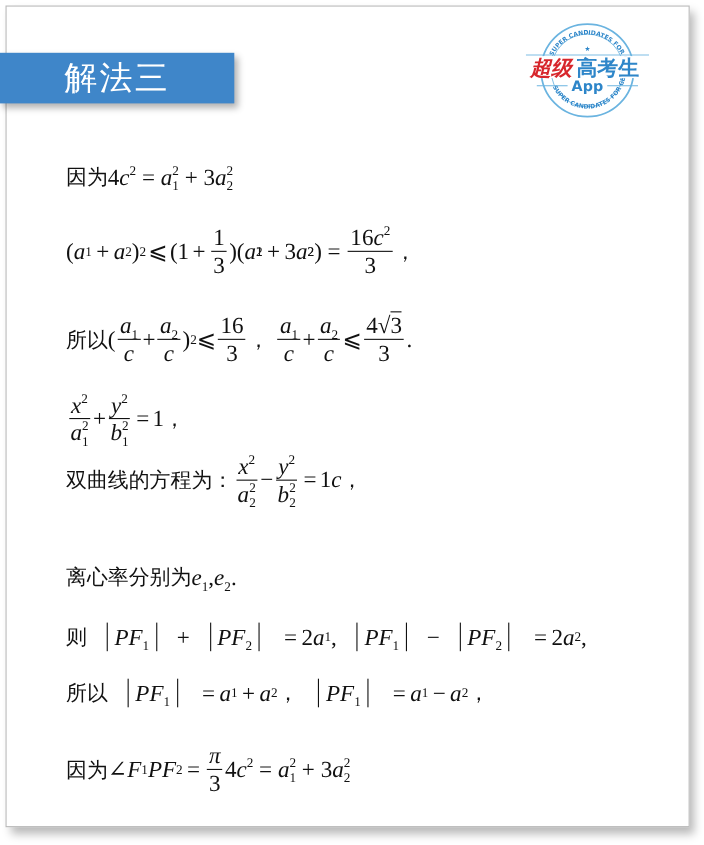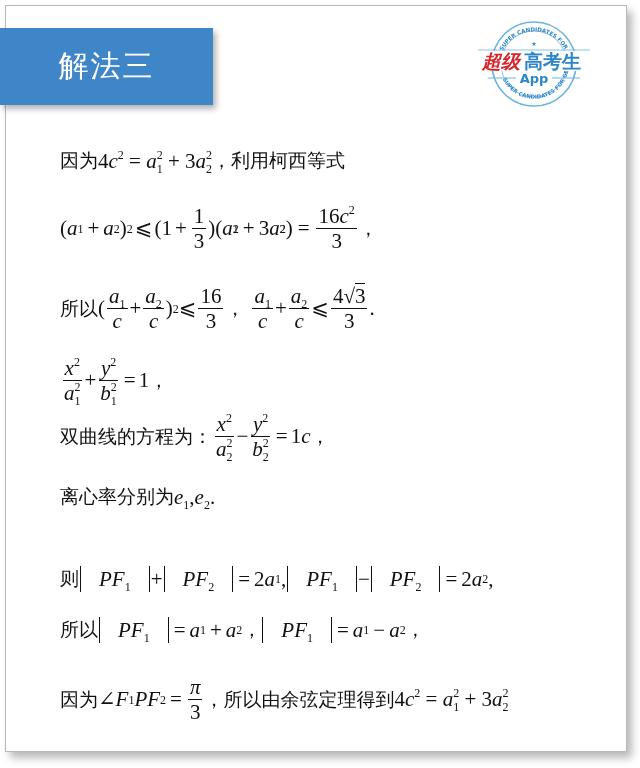--- a/index.html
+++ b/index.html
@@ -6,40 +6,40 @@
   body {
     width:640px; height:768px; background:#ffffff; position:relative; overflow:hidden;
     font-family: "DejaVu Serif", "Liberation Serif", serif;
   }
   .card {
     position:absolute; left:5px; top:5px; width:620px; height:745px;
     background:#fff; border:1px solid #b9b9b9;
     box-shadow: 5px 6px 8px rgba(0,0,0,0.28);
   }
   .tab {
-    position:absolute; left:0; top:28px; width:213px; height:77px;
+    position:absolute; left:0; top:48px; width:213px; height:46px;
     background:#3f86c9; box-shadow: 3px 4px 6px rgba(0,0,0,0.3);
     color:#fff; font-family:"DejaVu Sans", sans-serif; font-size:30px;
     display:flex; align-items:center; justify-content:center; letter-spacing:2px;
   }
   .logo { position:absolute; left:478px; top:18px; width:112px; height:92px; }
   .cjk { font-family:Liberation Serif, serif; }
   .line {
     position:absolute; left:60px; font-size:19px; color:#111;
     display:flex; align-items:center; white-space:nowrap;
   }
   .m { font-family:"Liberation Serif", "DejaVu Serif", serif; font-size:21px; }
   .i { font-style:italic; }
   sup, sub { font-size:12px; line-height:0; }
   sup { vertical-align:9px; }
   sub { vertical-align:-5px; }
   .frac { display:inline-flex; flex-direction:column; align-items:center; vertical-align:middle; margin:0 2px; }
   .frac .num { padding:0 2px; border-bottom:1px solid #111; line-height:24px; }
   .frac .den { padding:0 2px; line-height:24px; }
-  .abs { border-left:1.5px solid #111; border-right:1.5px solid #111; padding:0 18px; margin:0 1px; line-height:26px; }
+  .abs { border-left:1.5px solid #111; border-right:1.5px solid #111; padding:0 6px; margin:0 18px; line-height:26px; }
   .sp { display:inline-block; width:6px; }
 </style>
 </head>
 <body>
 
 <div class="card"></div>
 
 <div class="tab">
   <span>解法三</span>
 </div>
@@ -63,21 +63,20 @@
 
 <div class="line" style="top:148px;">
   <span class="cjk">因为</span>
   <span class="m">
     <span>4</span><span class="i">c</span><sup>2</sup>
     <span>=</span>
     <span class="i">a</span><sup>2</sup><sub style="margin-left:-6px">1</sub>
     <span>+</span>
     <span>3</span><span class="i">a</span><sup>2</sup><sub style="margin-left:-6px">2</sub>
   </span>
-  <span class="cjk">，利用柯西等式</span>
 </div>
 
 <div class="line" style="top:204px;">
   <span class="m" style="display:inline-flex;align-items:center;">
     <span>(</span>
       <span class="i">a</span>
       <sub>1</sub>
     <span style="margin:0 4px">+</span>
     <span class="i">a</span>
       <sub>2</sub>
@@ -180,21 +179,21 @@
         <span class="num"><span class="i">y</span><sup>2</sup></span>
         <span class="den"><span class="i">b</span><sup>2</sup><sub style="margin-left:-6px">2</sub></span>
       </span>
     <span style="margin:0 3px">=</span>
       <span>1</span>
   </span>
   <span class="m i">c</span>
   <span class="cjk">，</span>
 </div>
 
-<div class="line" style="top:484px;text-align:center;">
+<div class="line" style="top:512px;text-align:center;">
   <span class="cjk">离心率分别为</span>
   <span class="m">
     <span class="i">e</span><sub>1</sub><span>,</span><span class="i">e</span><sub>2</sub><span>.</span>
   </span>
 </div>
 
 <div class="line" style="top:566px;">
   <span class="cjk">则</span>
   <span class="m" style="display:inline-flex;align-items:center;">
     <span class="abs"><span class="i">P</span><span class="i">F</span><sub>1</sub></span>
@@ -246,21 +245,20 @@
       <sub>1</sub>
       <span class="i">P</span>
       <span class="i">F</span>
       <sub>2</sub>
     <span style="margin:0 4px">=</span>
     <span class="frac">
         <span class="num i">π</span>
         <span class="den">3</span>
       </span>
   </span>
-  <span class="cjk">，所以由余弦定理得到</span>
   <span class="m">
     <span>4</span><span class="i">c</span><sup>2</sup>
     <span>=</span>
     <span class="i">a</span><sup>2</sup><sub style="margin-left:-6px">1</sub>
     <span>+</span>
     <span>3</span><span class="i">a</span><sup>2</sup><sub style="margin-left:-6px">2</sub>
   </span>
 </div>
 
 </body></html>

